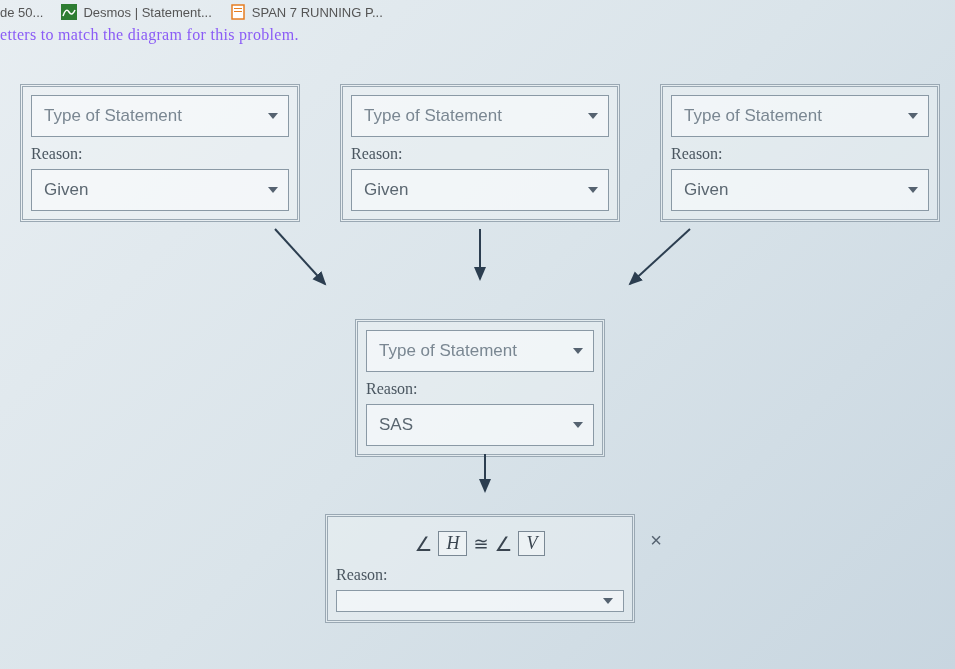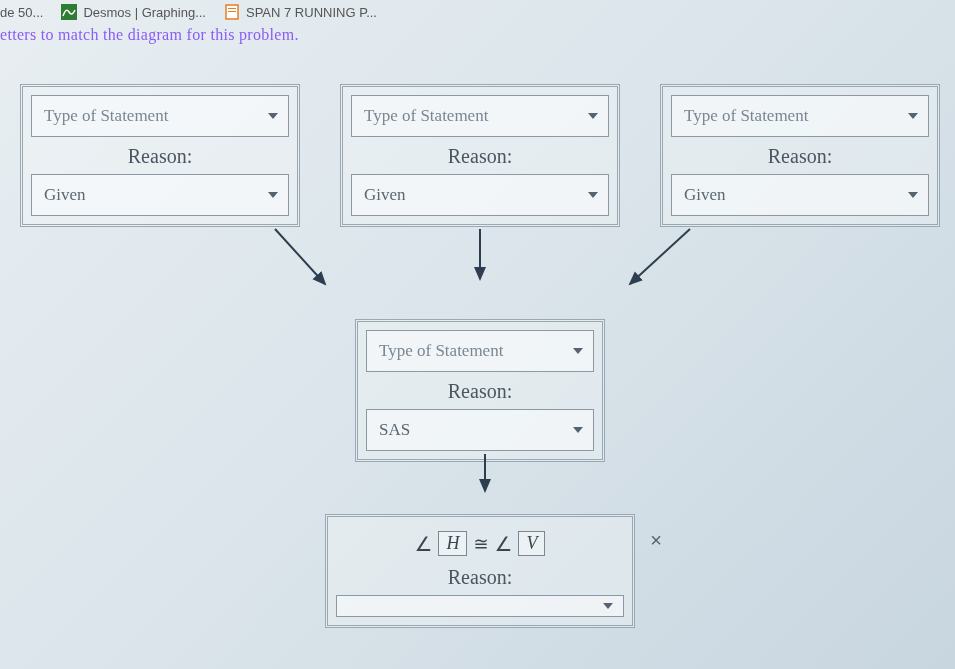--- a/index.html
+++ b/index.html
@@ -44,36 +44,35 @@
     width: 280px;
   }
   .dropdown {
     border: 1px solid #8a99a5;
     background: rgba(250,252,253,0.6);
     padding: 10px 30px 10px 12px;
     font-size: 17px;
     color: #5a6670;
     position: relative;
     cursor: pointer;
-    font-family: Liberation Serif, serif;
+    font-family: Liberation Sans, sans-serif;
   }
   .dropdown.placeholder { color: #7a8792; }
   .caret {
     position: absolute;
     right: 10px;
     top: 50%;
     transform: translateY(-50%);
     width: 0; height: 0;
     border-left: 5px solid transparent;
     border-right: 5px solid transparent;
     border-top: 6px solid #556270;
   }
   .reason-label {
-    text-align: center;
-    font-size: 20px;
+    font-size: 16px;
     color: #4a5660;
     padding: 8px 0 6px 0;
     font-family: Georgia, serif;
   }
   .statement-math {
     display:flex;
     align-items:center;
     justify-content:center;
     gap:6px;
     font-size: 18px;
@@ -108,21 +107,21 @@
   <span class="tab">
     <span>de 50...</span>
   </span>
   <span class="tab">
     <span class="tab-icon">
       <svg viewBox="0 0 16 16">
           <rect width="16" height="16" fill="#2e7d32"></rect>
           <path d="M2 12 Q5 3 8 8 T14 6" stroke="#fff" stroke-width="1.5" fill="none"></path>
         </svg>
     </span>
-    <span>Desmos | Graphing...</span>
+    <span>Desmos | Statement...</span>
   </span>
   <span class="tab">
     <span class="tab-icon">
       <svg viewBox="0 0 16 16">
           <rect x="2" y="1" width="12" height="14" fill="#fff" stroke="#e67e22" stroke-width="1.5"></rect>
           <rect x="4" y="4" width="8" height="1" fill="#e67e22"></rect>
           <rect x="4" y="7" width="8" height="1" fill="#e67e22"></rect>
         </svg>
     </span>
     <span>SPAN 7 RUNNING P...</span>

